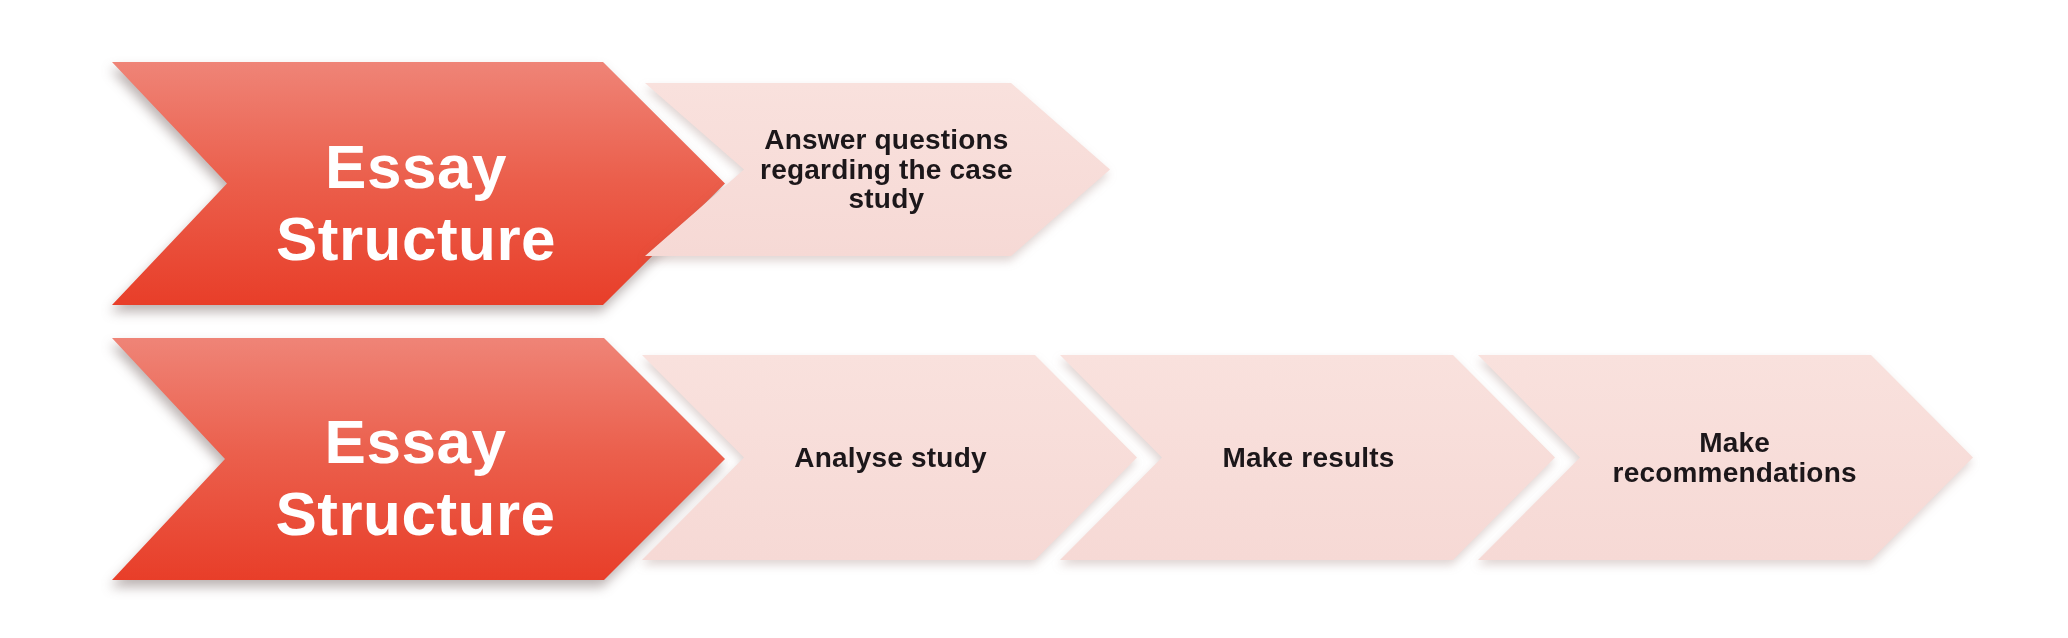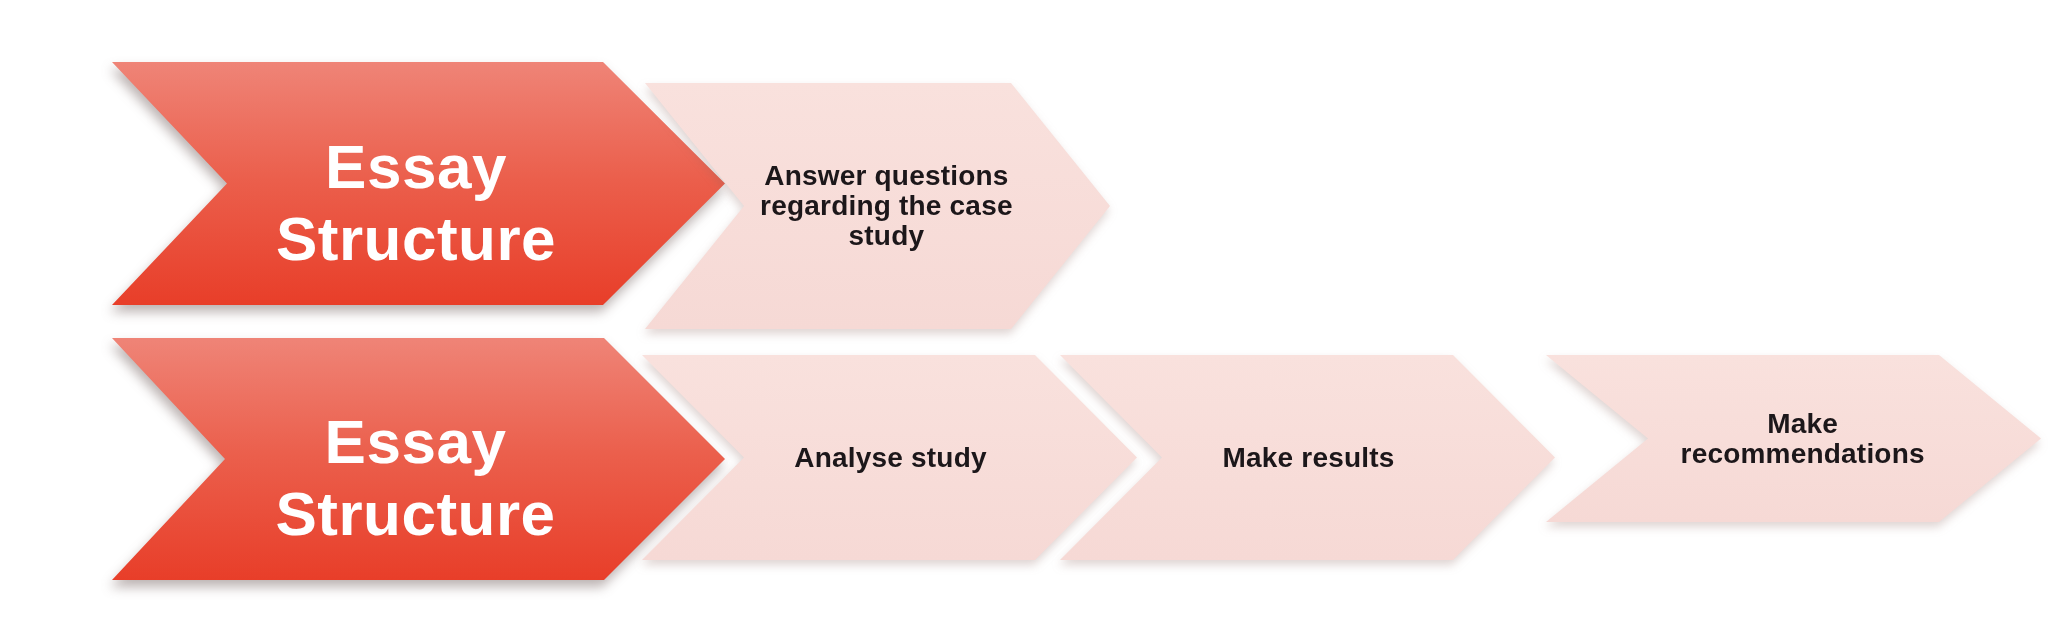--- a/index.html
+++ b/index.html
@@ -67,28 +67,28 @@
     font-size: 28px;
     font-weight: 700;
     line-height: 1.07;
     letter-spacing: 0.2px;
   }
   .wrap-narrow { max-width: 286px; }
 
   
   #r1-red  { left: 112px;  top: 62px;  width: 613px; height: 243px; }
   #r1-red  .chev { --tip: 122px; --notch: 115px; }
-  #r1-s1   { left: 645px;  top: 83px;  width: 465px; height: 246px; }
+  #r1-s1   { left: 645px;  top: 83px;  width: 465px; height: 173px; }
   #r1-s1   .chev { --tip: 99px;  --notch: 99px;  }
 
   #r2-red  { left: 112px;  top: 338px; width: 613px; height: 242px; }
   #r2-red  .chev { --tip: 121px; --notch: 113px; }
   #r2-s1   { left: 642px;  top: 355px; width: 495px; height: 205px; }
   #r2-s2   { left: 1060px; top: 355px; width: 495px; height: 205px; }
-  #r2-s3   { left: 1546px; top: 355px; width: 495px; height: 167px; }
+  #r2-s3   { left: 1478px; top: 355px; width: 495px; height: 205px; }
   #r2-s1 .chev, #r2-s2 .chev, #r2-s3 .chev { --tip: 102px; --notch: 102px; }
 </style>
 </head>
 <body>
 
 <div class="canvas">
 
   <div class="shape red-shadow" id="r1-red">
     <div class="chev red">
       <span class="label red-label">Essay Structure</span>

